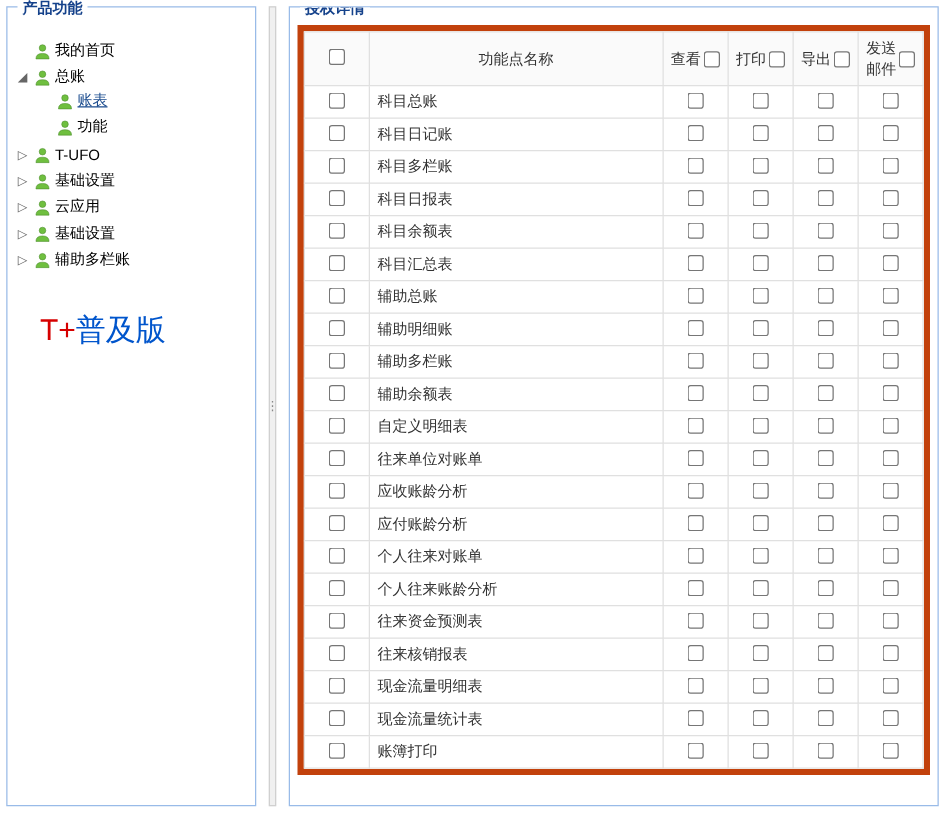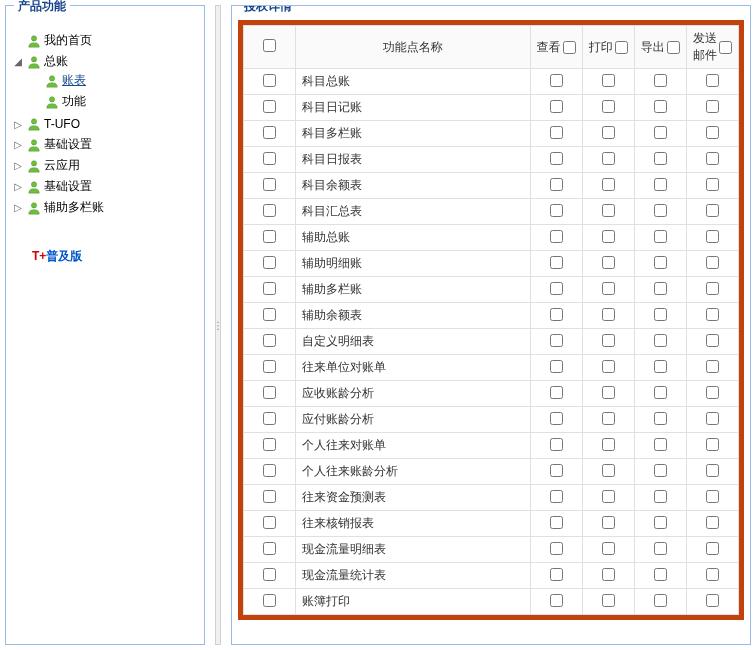--- a/index.html
+++ b/index.html
@@ -12,21 +12,21 @@
 .tree { list-style: none; padding-left: 0; margin-top: 12px; }
 .tree ul { list-style: none; padding-left: 18px; }
 .tree li { padding: 2px 0; white-space: nowrap; }
 .tree-row { display: flex; align-items: center; gap: 2px; cursor: pointer; }
 .toggle { width: 12px; height: 12px; display: inline-flex; align-items: center; justify-content: center; font-size: 10px; color: #666; }
 .toggle.empty { visibility: hidden; }
 .icon { width: 16px; height: 16px; display: inline-flex; align-items: center; justify-content: center; }
 .user-icon svg { width: 14px; height: 14px; }
 .tree-label { color: #000; }
 .tree-label.selected { text-decoration: underline; color: #1a4b8e; }
-.brand { margin-top: 30px; padding-left: 20px; font-size: 12px; font-weight: bold; }
+.brand { margin-top: 30px; padding-left: 20px; font-size: 24px; font-weight: normal; }
 .brand .t { color: #d60000; }
 .brand .rest { color: #0055cc; }
 .table-wrap { overflow: auto; border: 5px solid #c2410c; margin-top: 2px; }
 table { border-collapse: collapse; width: 100%; background: #fff; }
 th, td { border: 1px solid #e0e0e0; padding: 4px 6px; font-size: 12px; text-align: left; background: #fff; height: 24px; }
 th { background: #fafafa; font-weight: normal; text-align: center; }
 td.chk { text-align: center; width: 40px; }
 th.name-col, td.name-col { width: 180px; }
 .hdr-chk { display: inline-flex; align-items: center; gap: 2px; justify-content: center; }
 input[type=checkbox] { width: 13px; height: 13px; cursor: pointer; }

